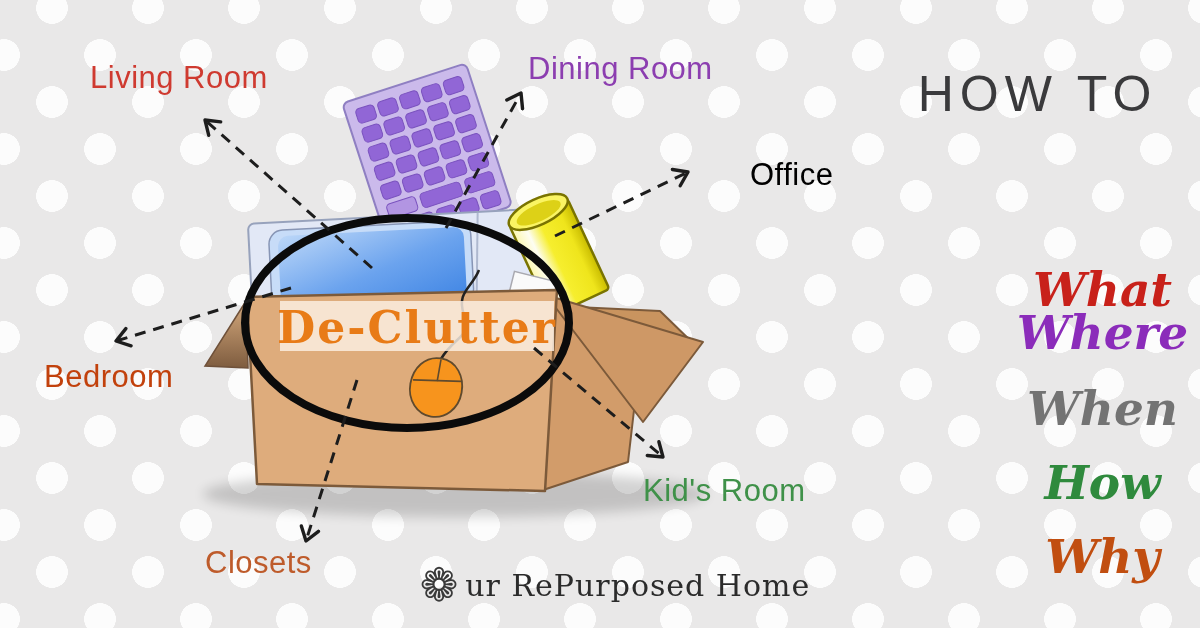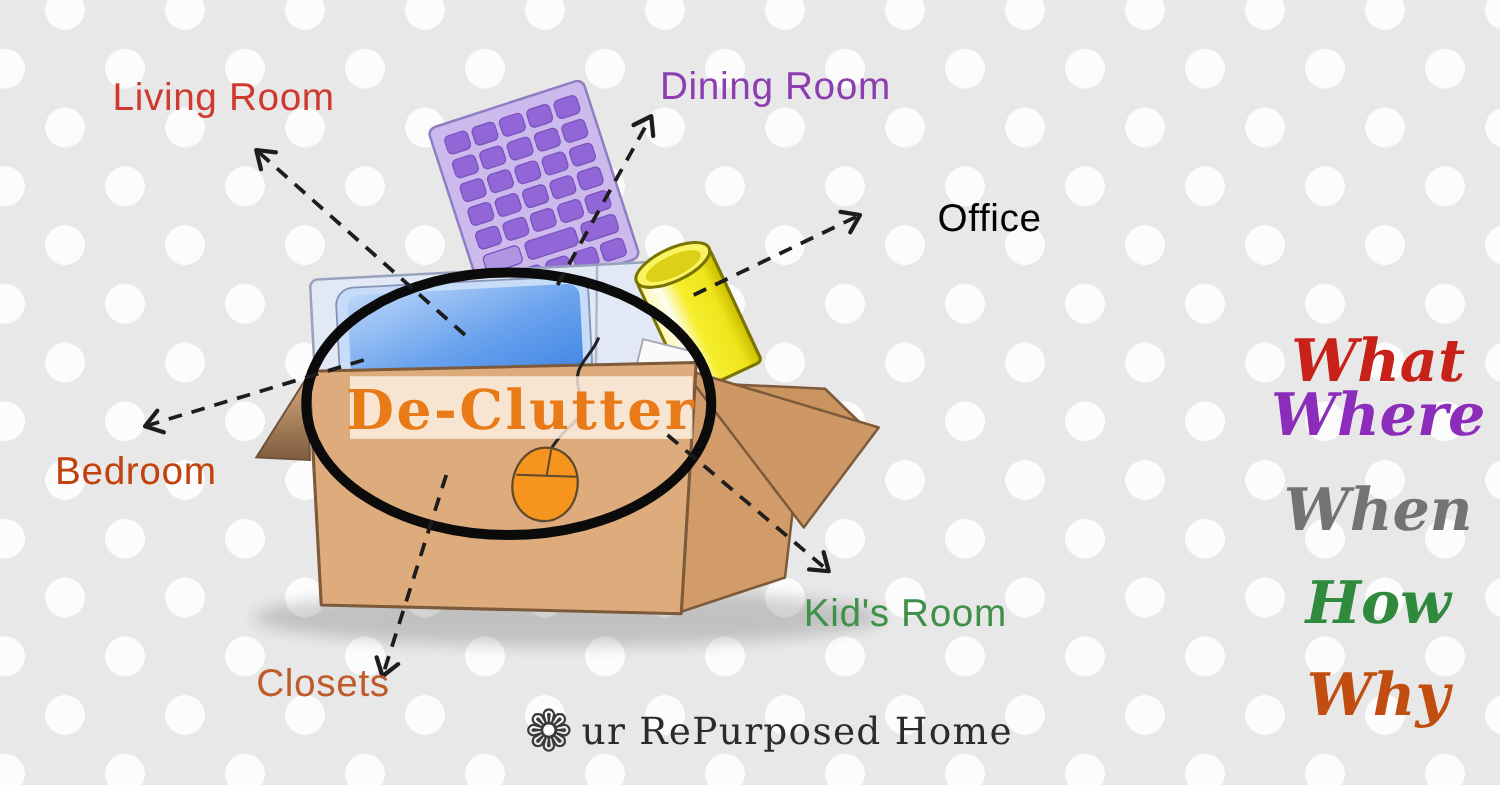--- a/index.html
+++ b/index.html
@@ -23,21 +23,21 @@
     font-size:31px;
     font-weight:400;
     letter-spacing:.5px;
     white-space:nowrap;
   }
   #room0{left:90px;top:60px;}
   #room1{left:528px;top:51px;}
   #room2{left:710px;top:157px;}
   #room3{left:44px;top:359px;}
   #room4{left:643px;top:473px;}
-  #room5{left:205px;top:529px;}
+  #room5{left:205px;top:545px;}
 
   #headline{
     position:absolute;left:880px;top:56px;width:315px;
     text-align:center;line-height:76px;font-weight:500;
   }
   #headline .hl1{font-size:50px;letter-spacing:6px;}
   #headline .hl2{font-size:50px;letter-spacing:0px;}
 
   .q-word{
     position:absolute;left:1015px;width:175px;height:62px;
@@ -189,20 +189,21 @@
 </svg>
 
 <div class="room-label" id="room0" style="color: rgb(207, 58, 48); fill: rgb(207, 58, 48);">Living Room</div>
 <div class="room-label" id="room1" style="color: rgb(140, 62, 176); fill: rgb(140, 62, 176);">Dining Room</div>
 <div class="room-label" id="room2" style="color: #000000; fill: rgb(45, 107, 166); margin-left: 40px;">Office</div>
 <div class="room-label" id="room3" style="color: #c2410c; fill: rgb(43, 99, 184);">Bedroom</div>
 <div class="room-label" id="room4" style="color: rgb(63, 145, 73); fill: rgb(63, 145, 73);">Kid's Room</div>
 <div class="room-label" id="room5" style="color: rgb(190, 91, 43); fill: rgb(190, 91, 43);">Closets</div>
 
 <div id="headline" style="color: rgb(58, 58, 60); fill: rgb(58, 58, 60);">
+  <div class="hl1">HOW TO</div>
 </div>
 
 <div class="q-word" id="q0" style="color: rgb(200, 33, 26); fill: rgb(200, 33, 26);">What</div>
 <div class="q-word" id="q1" style="color: rgb(139, 44, 186); fill: rgb(139, 44, 186);">Where</div>
 <div class="q-word" id="q2" style="color: #737373; fill: rgb(39, 103, 190);">When</div>
 <div class="q-word" id="q3" style="color: rgb(47, 138, 61); fill: rgb(47, 138, 61);">How</div>
 <div class="q-word" id="q4" style="color: rgb(193, 78, 16); fill: rgb(193, 78, 16);">Why</div>
 
 <div id="logo">
   <span class="flower">❁</span>

